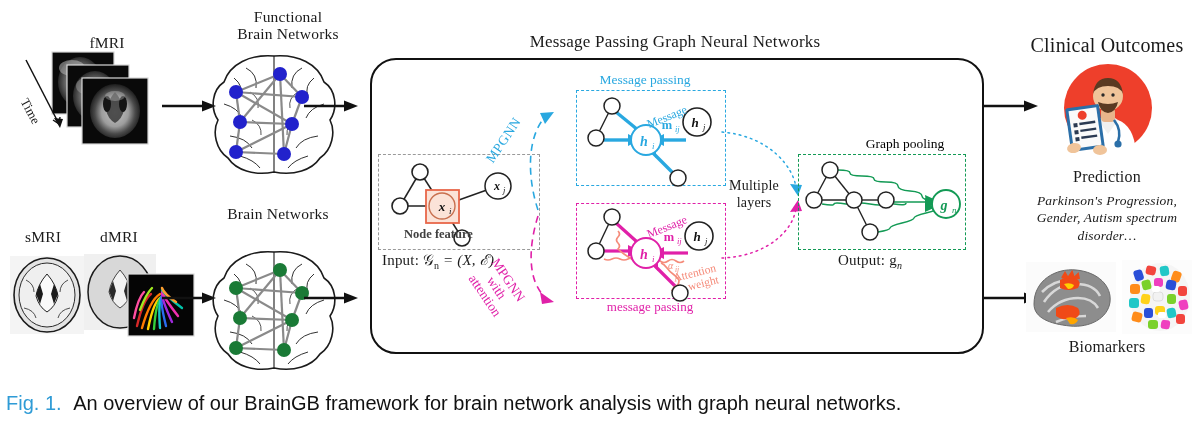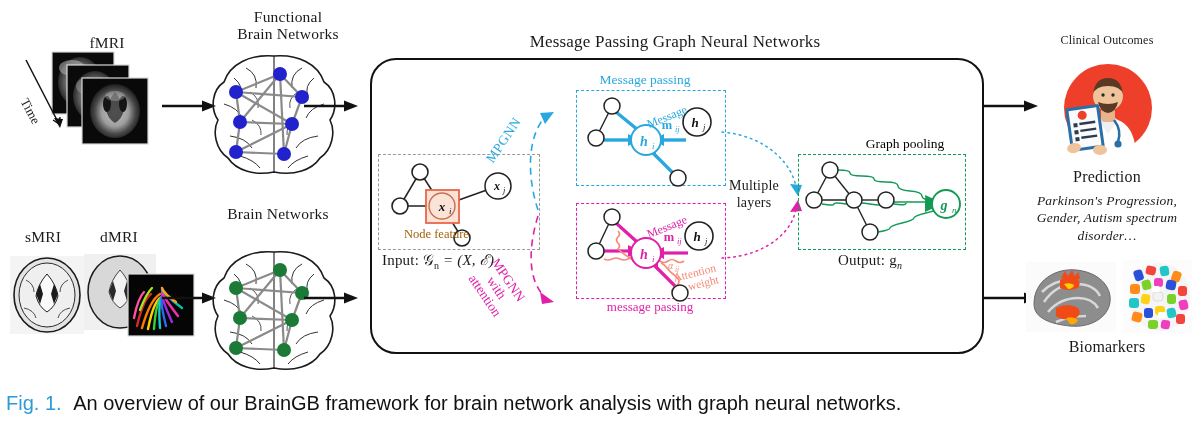--- a/index.html
+++ b/index.html
@@ -222,21 +222,21 @@
       <circle cx="84" cy="84" r="8"></circle>
   </g>
   <rect x="48" y="36" width="33" height="33" fill="#fbe3d8" stroke="#e8674a" stroke-width="1.8"></rect>
   <circle cx="64" cy="52" r="13" fill="#fbe3d8" stroke="#c8704f" stroke-width="1.4"></circle>
   <circle cx="120" cy="32" r="13" fill="#fff" stroke="#222" stroke-width="1.5"></circle>
   <text x="64" y="57" text-anchor="middle" font-family="Liberation Serif,serif" font-size="13" font-style="italic" font-weight="bold" fill="#111">x</text>
   <text x="71" y="60" font-family="Liberation Serif,serif" font-size="9" font-style="italic" fill="#111">i</text>
   <text x="119" y="36" text-anchor="middle" font-family="Liberation Serif,serif" font-size="12" font-style="italic" font-weight="bold" fill="#111">x</text>
   <text x="125" y="39" font-family="Liberation Serif,serif" font-size="8.5" font-style="italic" fill="#111">j</text>
 </svg>
-<div class="abs lbl-sm" style="left:404px;top:227px;color:#a16207;font-size:12.5px;">Node feature</div>
+<div class="abs lbl-sm" style="left:404px;top:227px;color:#404040;font-size:12.5px;font-weight:bold;">Node feature</div>
 <div class="abs lbl" style="left:382px;top:252px;font-size:15px;">
   <span>Input:  𝒢</span><sub style="font-size:10px;">n</sub><span style="font-style:italic;"> = (X, ℰ)</span>
 </div>
 
 <svg class="abs" width="200" height="230" style="left:466px;top:80px;">
   <path d="M72 130 C62 100 60 60 78 38" stroke="#29a8e0" stroke-width="1.6" fill="none" stroke-dasharray="7 5"></path>
   <polygon points="88,32 74,33 79,44" fill="#29a8e0"></polygon>
   <path d="M72 136 C62 168 62 200 78 216" stroke="#e020a8" stroke-width="1.6" fill="none" stroke-dasharray="7 5"></path>
   <polygon points="88,222 74,212 76,224" fill="#e020a8"></polygon>
 </svg>
@@ -380,21 +380,21 @@
 
 <svg class="abs" width="60" height="20" style="left:982px;top:96px;">
   <line x1="2" y1="10" x2="44" y2="10" stroke="#111" stroke-width="2.6"></line>
   <polygon points="56,10 42,4.5 42,15.5" fill="#111"></polygon>
 </svg>
 <svg class="abs" width="60" height="20" style="left:982px;top:288px;">
   <line x1="2" y1="10" x2="44" y2="10" stroke="#111" stroke-width="2.6"></line>
   <polygon points="56,10 42,4.5 42,15.5" fill="#111"></polygon>
 </svg>
 
-<div class="abs lbl ctr" style="left:1022px;top:34px;width:170px;font-size:12px;">Clinical Outcomes</div>
+<div class="abs lbl ctr" style="left:1022px;top:34px;width:170px;font-size:20px;">Clinical Outcomes</div>
 
 <svg class="abs" width="112" height="102" style="left:1052px;top:58px;">
   <circle cx="56" cy="50" r="44" fill="#ee3f2b"></circle>
 
   <path d="M30 94 q2 -26 16 -32 l20 0 q16 6 18 32 z" fill="#fff"></path>
   <path d="M46 62 l10 14 l10 -14 l-6 -4 l-8 0 z" fill="#f0f0f0"></path>
 
   <rect x="49" y="50" width="14" height="14" rx="4" fill="#e8b48b"></rect>
 
   <circle cx="56" cy="38" r="15" fill="#f0c49a"></circle>

